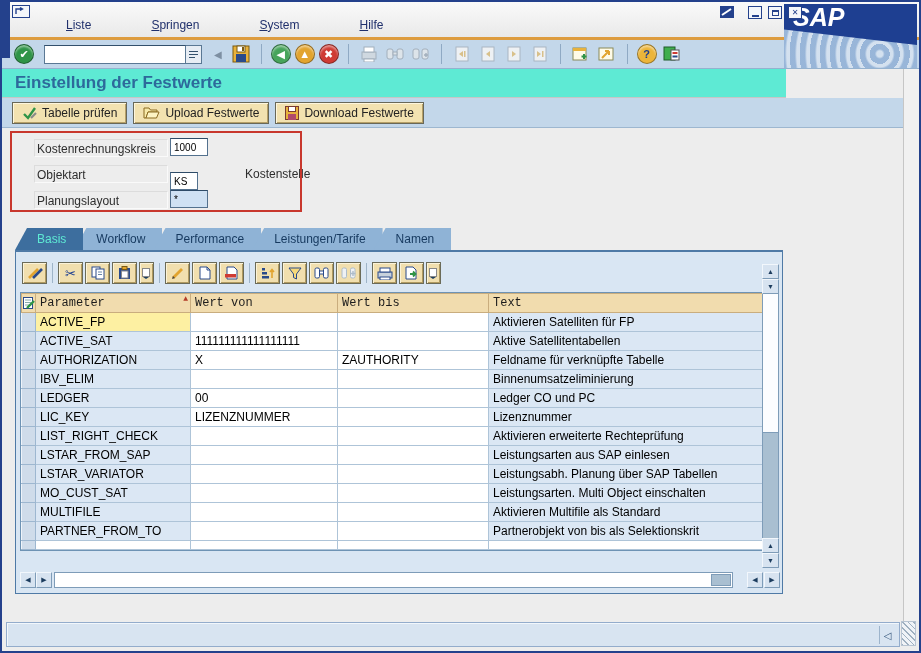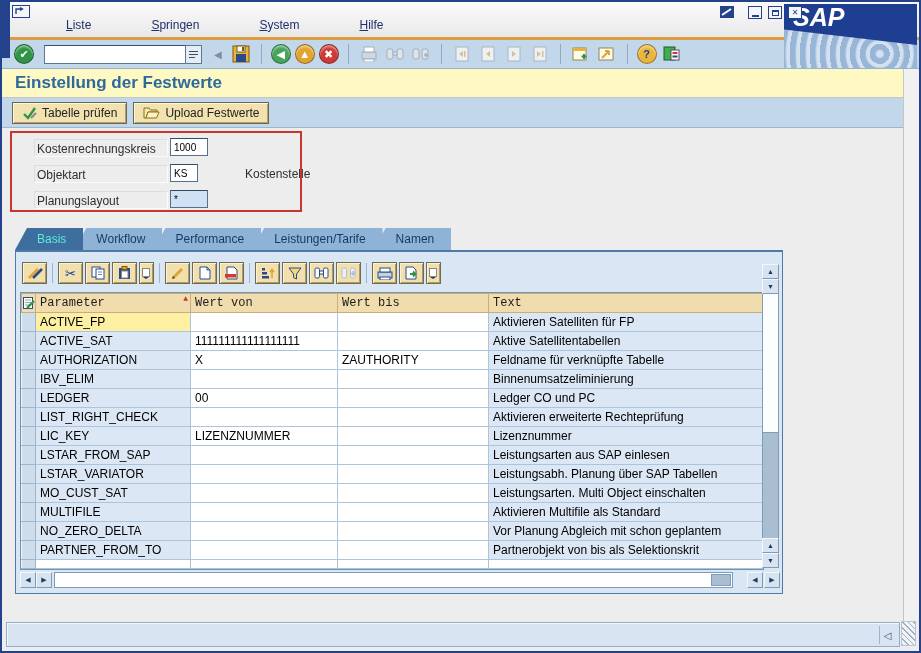--- a/index.html
+++ b/index.html
@@ -32,21 +32,21 @@
   .c-green { background:#2f9447; } .c-back { background:#47a45b; } .c-gold { background:#e2a42f; } .c-red { background:#cf3b34; }
   .c-help { background:#ecb53a; color:#1e3f91; font-weight:bold; }
   .cmdwrap { display:flex; margin:0 4px 0 6px; }
   .cmdfield { width:142px; height:19px; border:1px solid #5a7894; border-top-color:#33506c; background:#fff; font-size:12px; padding:0 3px; }
   .cmddrop { width:16px; height:19px; background:#e7edf4; border:1px solid #5a7894; border-left:none; display:flex; align-items:center; justify-content:center; }
   .collapse { color:#7d8fa2; font-size:10px; margin:0 4px; }
   .tsep { width:1px; height:20px; background:#8fa9c4; margin:0 5px; }
   .flatic { display:flex; align-items:center; justify-content:center; width:22px; height:22px; }
 
   
-  .titlerow { position:absolute; left:0; top:67px; width:901px; height:29px; background:#fef9c3; border-bottom:1px solid #c6c6c6; }
+  .titlerow { position:absolute; left:0; top:67px; width:784px; height:29px; background:#5eead4; border-bottom:1px solid #c6c6c6; }
   .titlerow h1 { font-size:17px; font-weight:bold; color:#2d699b; padding:4px 0 0 13px; }
   .apptb { position:absolute; left:0; top:96px; width:901px; height:30px; background:#c3d7ea; border-bottom:1px solid #9db7d0; display:flex; align-items:center; gap:6px; padding-left:10px; }
   .appbtn { height:22px; display:flex; align-items:center; gap:5px; padding:0 9px; background:#f2e2b0; border:1px solid #686858; box-shadow:inset 1px 1px 0 #fdf6dd, inset -1px -1px 0 #b6a068; font-size:12px; color:#222; cursor:default; }
 
   
   .content { position:absolute; left:0; top:126px; width:917px; height:523px; background:#ededed;border-radius:12px; }
   .right-gutter { position:absolute; left:901px; top:67px; width:17px; height:552px; background:#f1f1f1; border-left:1px solid #c6c6c6; }
 
   .red-box { position:absolute; left:8px; top:3px; width:292px; height:81px; border:2px solid #c8372d; z-index:3; }
   .fld-label { position:absolute; left:32px; width:134px; height:18px; font-size:12px; color:#2e2e2e; padding:2px 0 0 2px; border:1px solid #dcdcdc; border-right-color:#fafafa; border-bottom-color:#fafafa; }
@@ -262,31 +262,41 @@
     </span>
     <span class="appbtn">
       <span>
         <svg width="17" height="13">
             <path d="M1 12 V2 h5 l1.5 2 H14 v2 H5 L3 12 z" fill="#f7e9a8" stroke="#8a6a20"></path>
             <path d="M3 12 L5 6 h11 l-2.5 6 z" fill="#fdf4c4" stroke="#8a6a20"></path>
           </svg>
       </span>
       <span>Upload Festwerte</span>
     </span>
+    <span class="appbtn">
+      <span>
+        <svg width="14" height="14">
+            <rect x="0.5" y="0.5" width="13" height="13" fill="#e8b23c" stroke="#7a3a30"></rect>
+            <rect x="3.5" y="0.5" width="7" height="5" fill="#fff" stroke="#7a3a30"></rect>
+            <rect x="3" y="8" width="8" height="6" fill="#b04a6a"></rect>
+          </svg>
+      </span>
+      <span>Download Festwerte</span>
+    </span>
   </div>
 
   <div class="content">
 
     <div class="red-box"></div>
 
     <span class="fld-label" style="top:11px;">Kostenrechnungskreis</span>
     <input class="fld" style="top: 10px; width: 38px;" value="1000">
 
     <span class="fld-label" style="top:37px;">Objektart</span>
-    <input class="fld" style="top: 36px; width: 28px;" value="KS">
+    <input class="fld" style="top: 44px; width: 28px;" value="KS">
     <span class="fld-desc" style="top:39px;">Kostenstelle</span>
 
     <span class="fld-label" style="top:63px;">Planungslayout</span>
     <input class="fld blue" style="top: 62px; width: 38px;" value="*">
 
     <div class="tabstrip">
 
         <span class="tab active">Basis</span>
 
         <span class="tab">Workflow</span>
@@ -460,36 +470,36 @@
               <tr>
                 <td class="rs"></td>
                 <td class="pm">LEDGER</td>
                 <td class="wv">00</td>
                 <td class="wv"></td>
                 <td class="tx">Ledger CO und PC</td>
               </tr>
 
               <tr>
                 <td class="rs"></td>
-                <td class="pm">LIST_RIGHT_CHECK</td>
-                <td class="wv"></td>
-                <td class="wv"></td>
-                <td class="tx">Aktivieren erweiterte Rechteprüfung</td>
-              </tr>
-
-              <tr>
-                <td class="rs"></td>
                 <td class="pm">LIC_KEY</td>
                 <td class="wv">LIZENZNUMMER</td>
                 <td class="wv"></td>
                 <td class="tx">Lizenznummer</td>
               </tr>
 
               <tr>
                 <td class="rs"></td>
+                <td class="pm">LIST_RIGHT_CHECK</td>
+                <td class="wv"></td>
+                <td class="wv"></td>
+                <td class="tx">Aktivieren erweiterte Rechteprüfung</td>
+              </tr>
+
+              <tr>
+                <td class="rs"></td>
                 <td class="pm">LSTAR_FROM_SAP</td>
                 <td class="wv"></td>
                 <td class="wv"></td>
                 <td class="tx">Leistungsarten aus SAP einlesen</td>
               </tr>
 
               <tr>
                 <td class="rs"></td>
                 <td class="pm">LSTAR_VARIATOR</td>
                 <td class="wv"></td>
@@ -506,27 +516,20 @@
               </tr>
 
               <tr>
                 <td class="rs"></td>
                 <td class="pm">MULTIFILE</td>
                 <td class="wv"></td>
                 <td class="wv"></td>
                 <td class="tx">Aktivieren Multifile als Standard</td>
               </tr>
 
-              <tr>
-                <td class="rs"></td>
-                <td class="pm">NO_ZERO_DELTA</td>
-                <td class="wv"></td>
-                <td class="wv"></td>
-                <td class="tx">Vor Planung Abgleich mit schon geplantem</td>
-              </tr>
 
               <tr>
                 <td class="rs"></td>
                 <td class="pm">PARTNER_FROM_TO</td>
                 <td class="wv"></td>
                 <td class="wv"></td>
                 <td class="tx">Partnerobjekt von bis als Selektionskrit</td>
               </tr>
 
             <tr class="empty">

